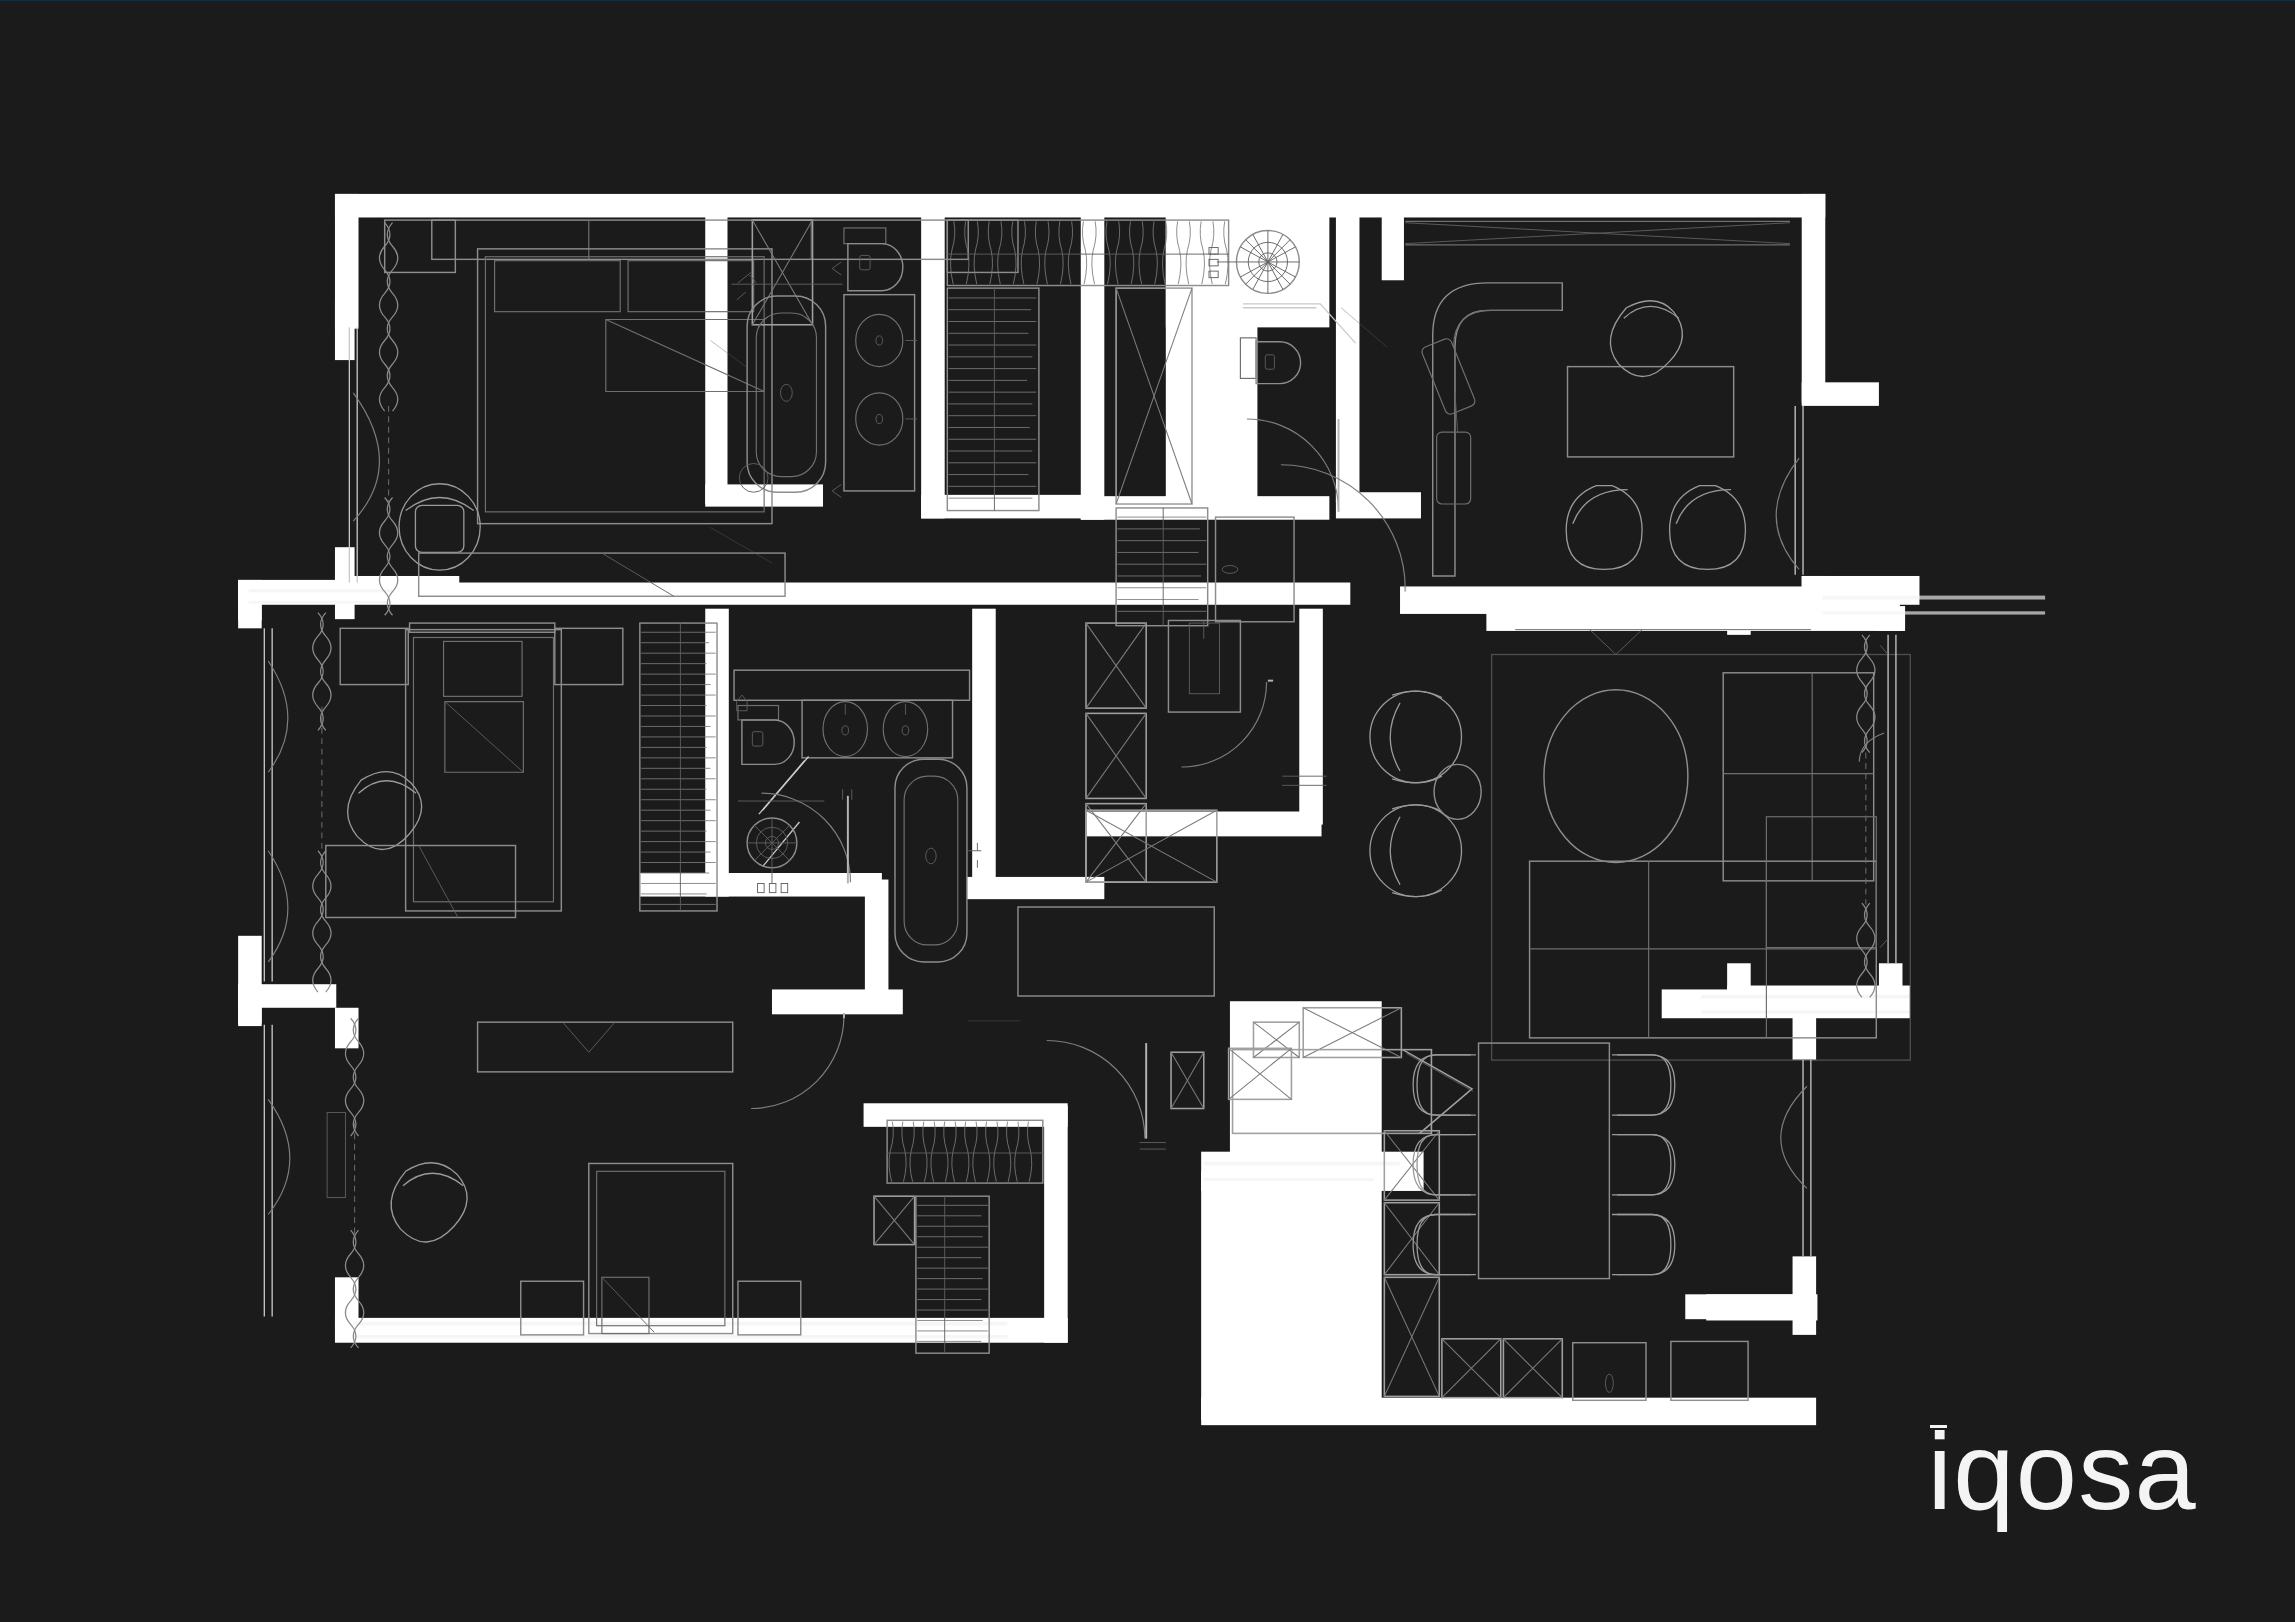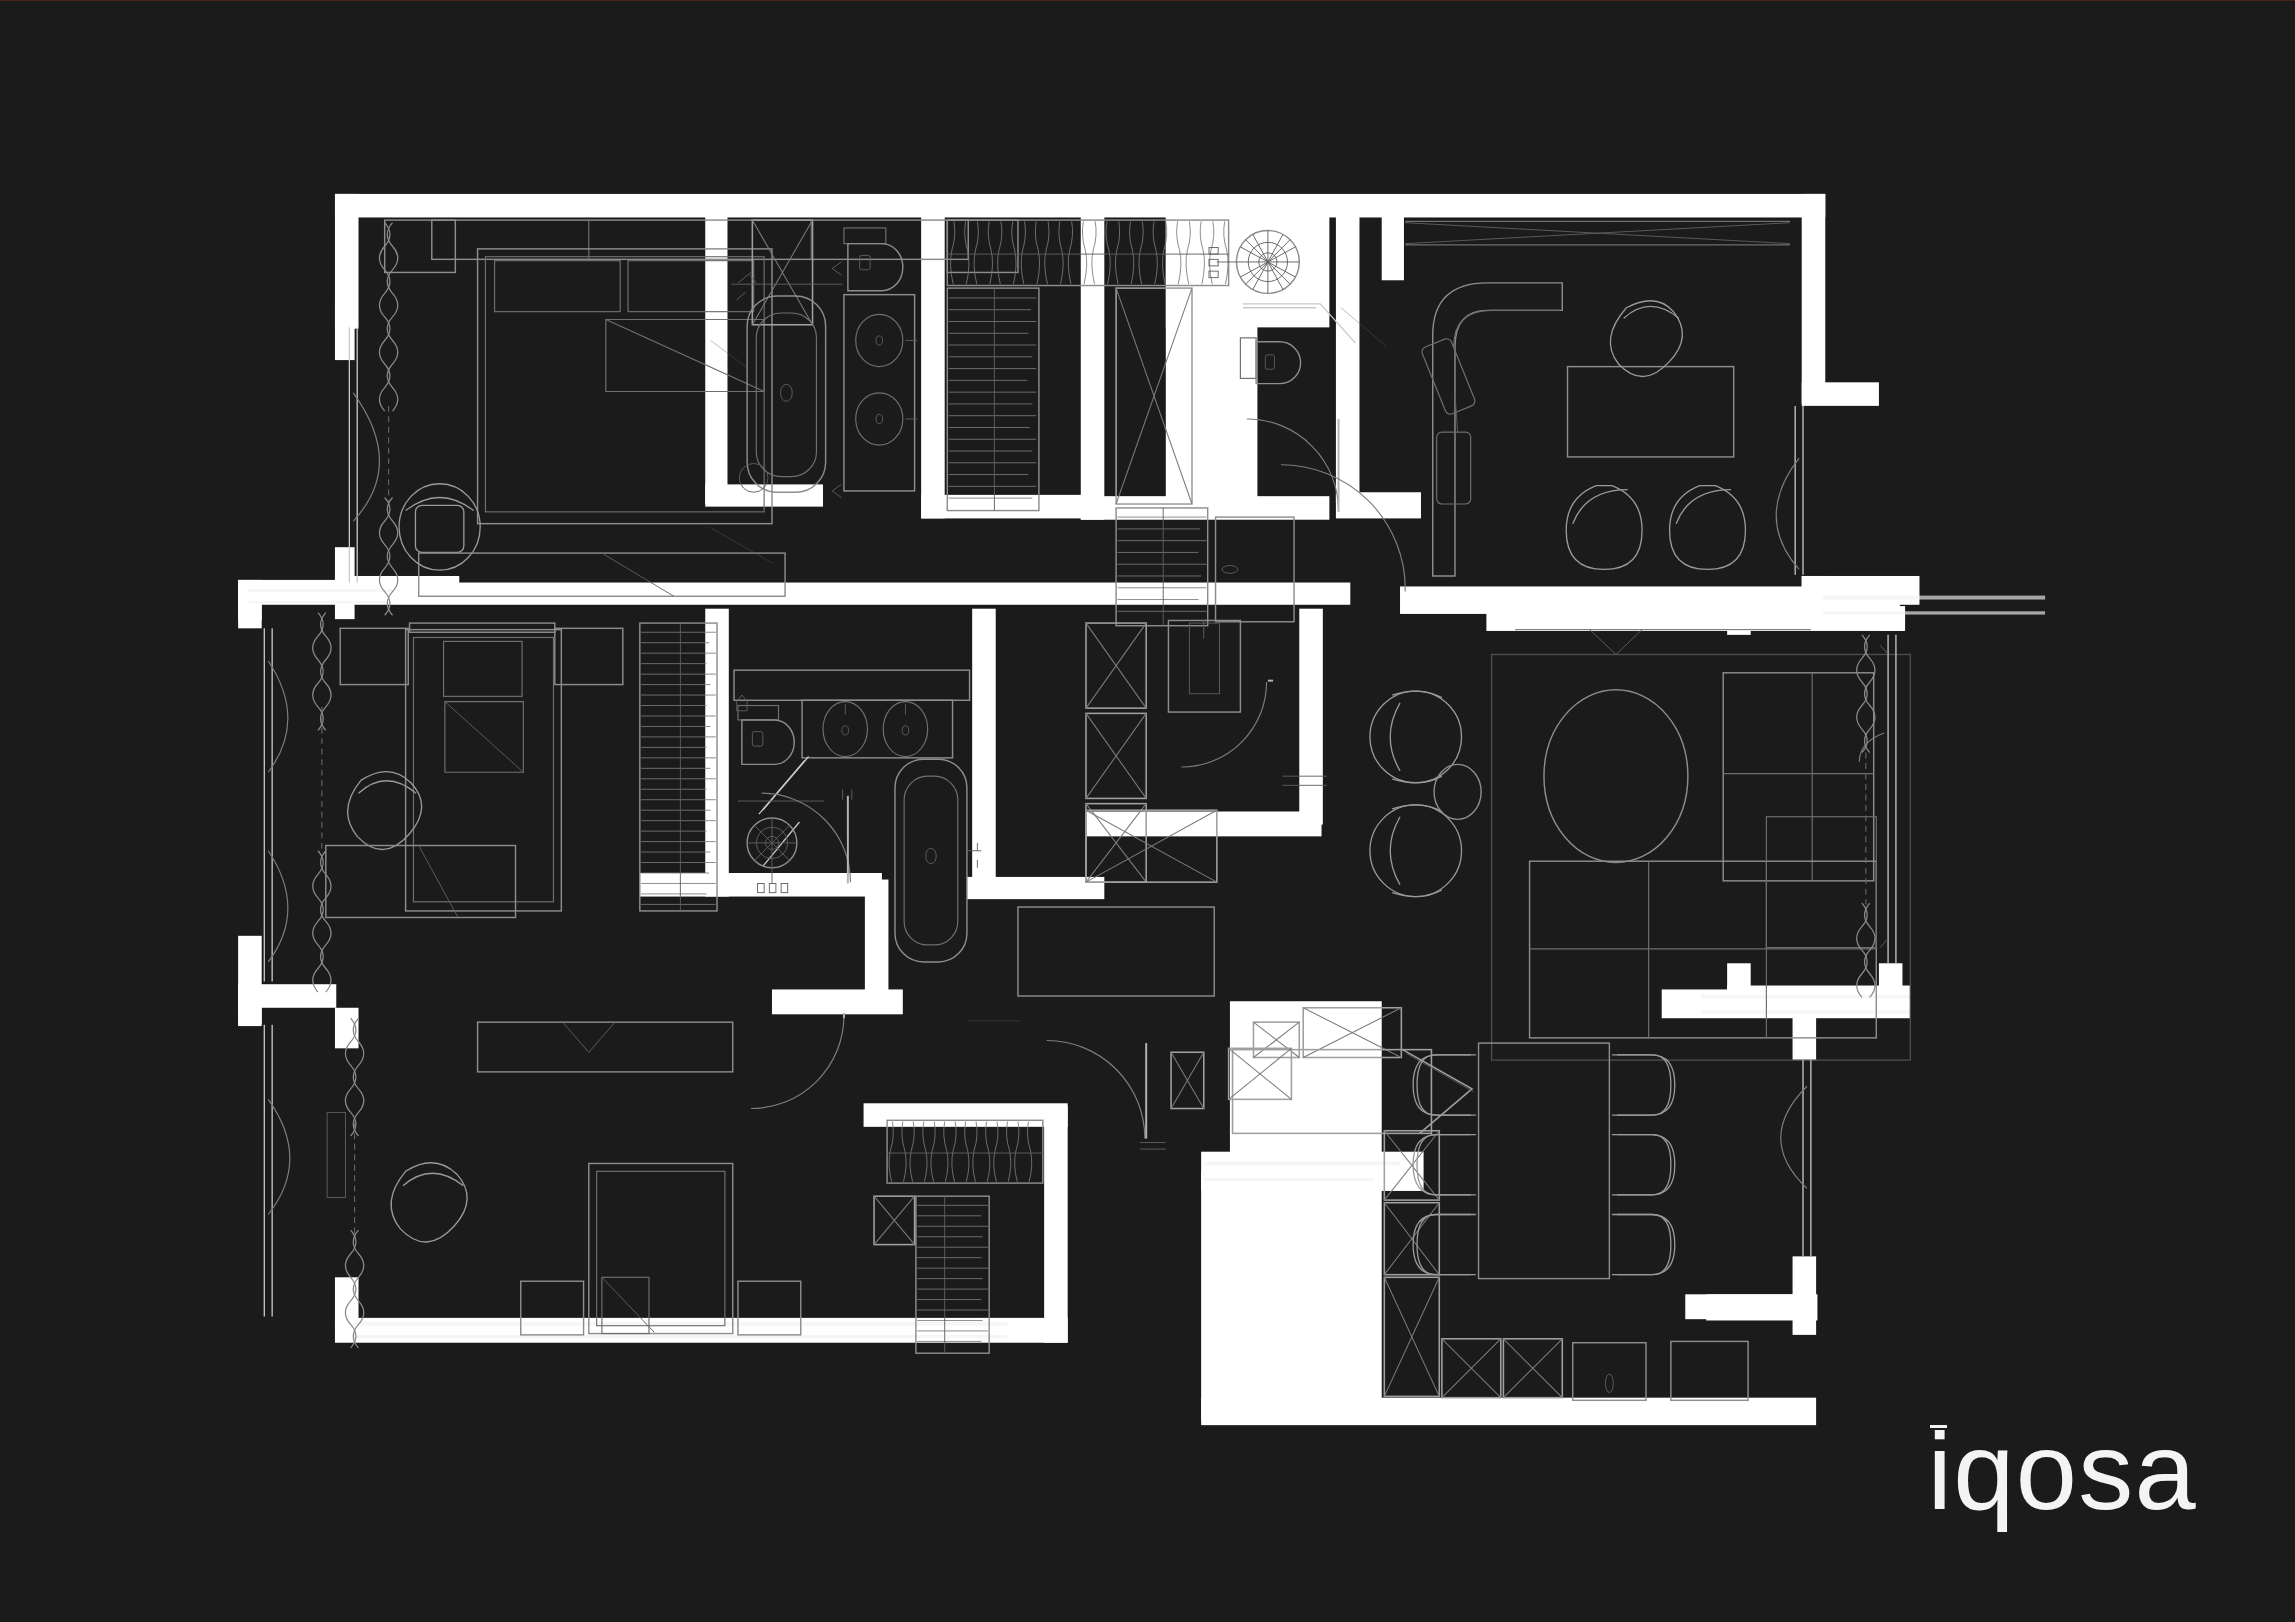--- a/index.html
+++ b/index.html
@@ -1,21 +1,21 @@
 <!DOCTYPE html>
 <html style="font-size:10.5px"><head>
 <meta charset="utf-8">
 <style>
   html,body{margin:0;padding:0;background:#1b1b1b;}
   body{
     width:2295px;height:1623px;overflow:hidden;
     font-family:"Liberation Sans", sans-serif;
     position:relative;
   }
-  #plan-root{position:absolute;inset:0;background:#c2410c;text-decoration:underline;}
+  #plan-root{position:absolute;inset:0;background:#0369a1;text-decoration:underline;}
   svg.plan{display:block;width:2295px;height:1623px;}
 
   
   .wall      { fill:#ffffff; stroke:none; }
   .furn      { fill:none; stroke:#8d8d8d; stroke-width:2.2; }
   .furn-thin { fill:none; stroke:#6f6f6f; stroke-width:1.8; }
   .furn-fine { fill:none; stroke:#5f5f5f; stroke-width:1.4; }
   .furn-soft { fill:none; stroke:#9a9a9a; stroke-width:2.0; }
   .cab       { fill:none; stroke:#a0a0a0; stroke-width:2.4; }
   .cabx      { fill:none; stroke:#7b7b7b; stroke-width:1.6; }

